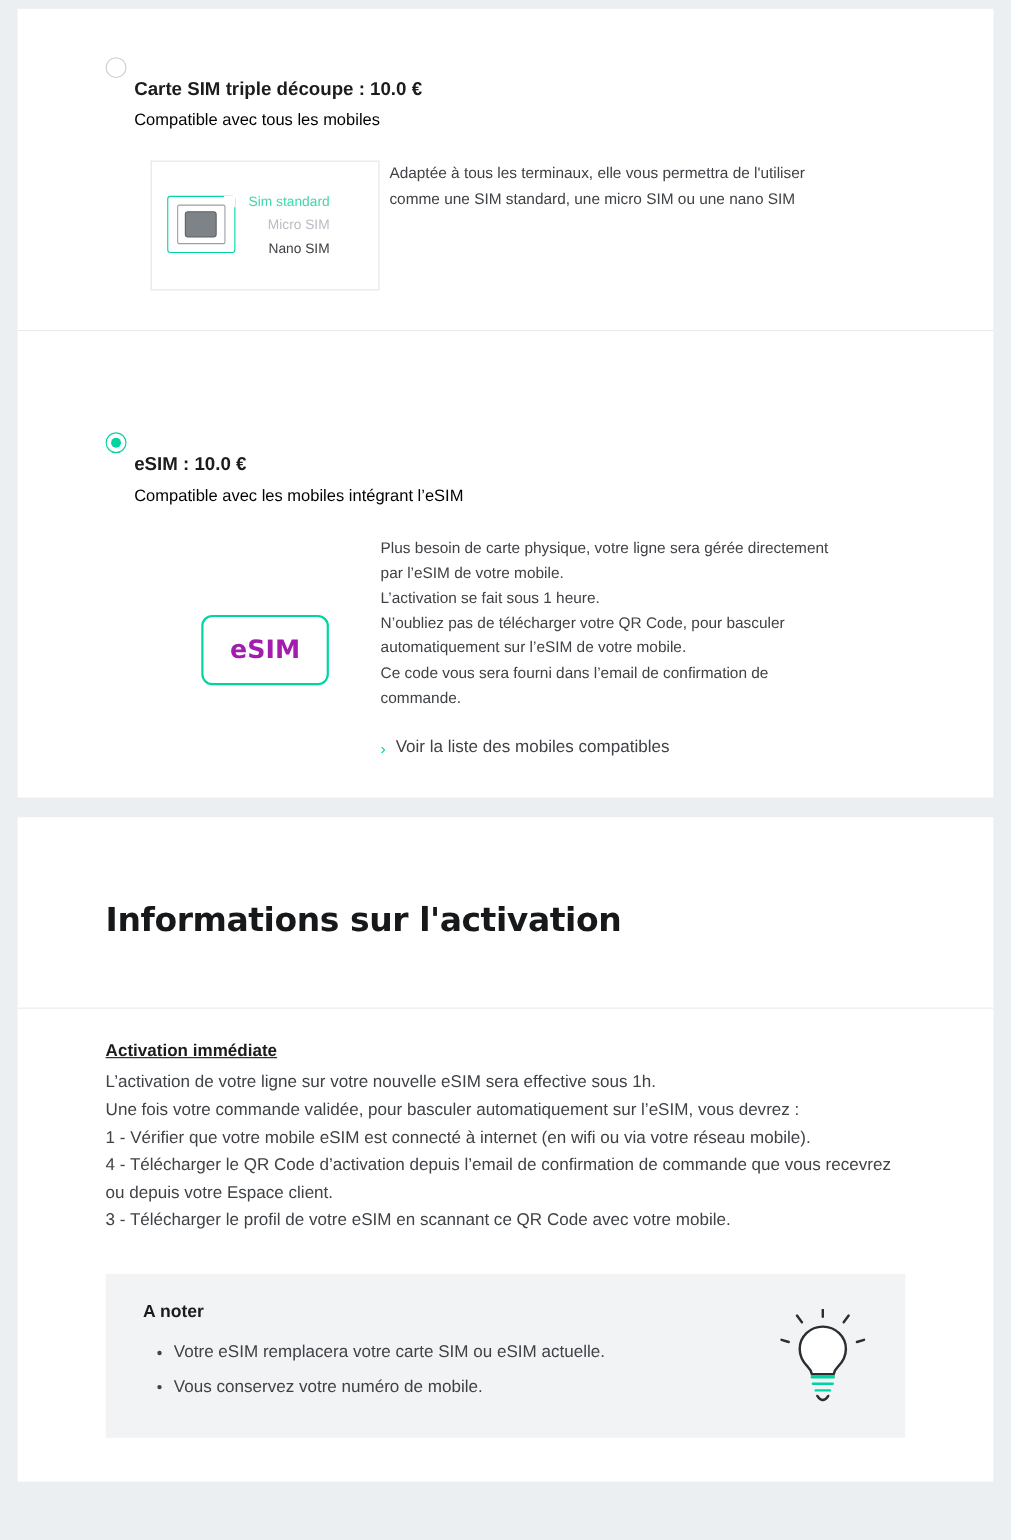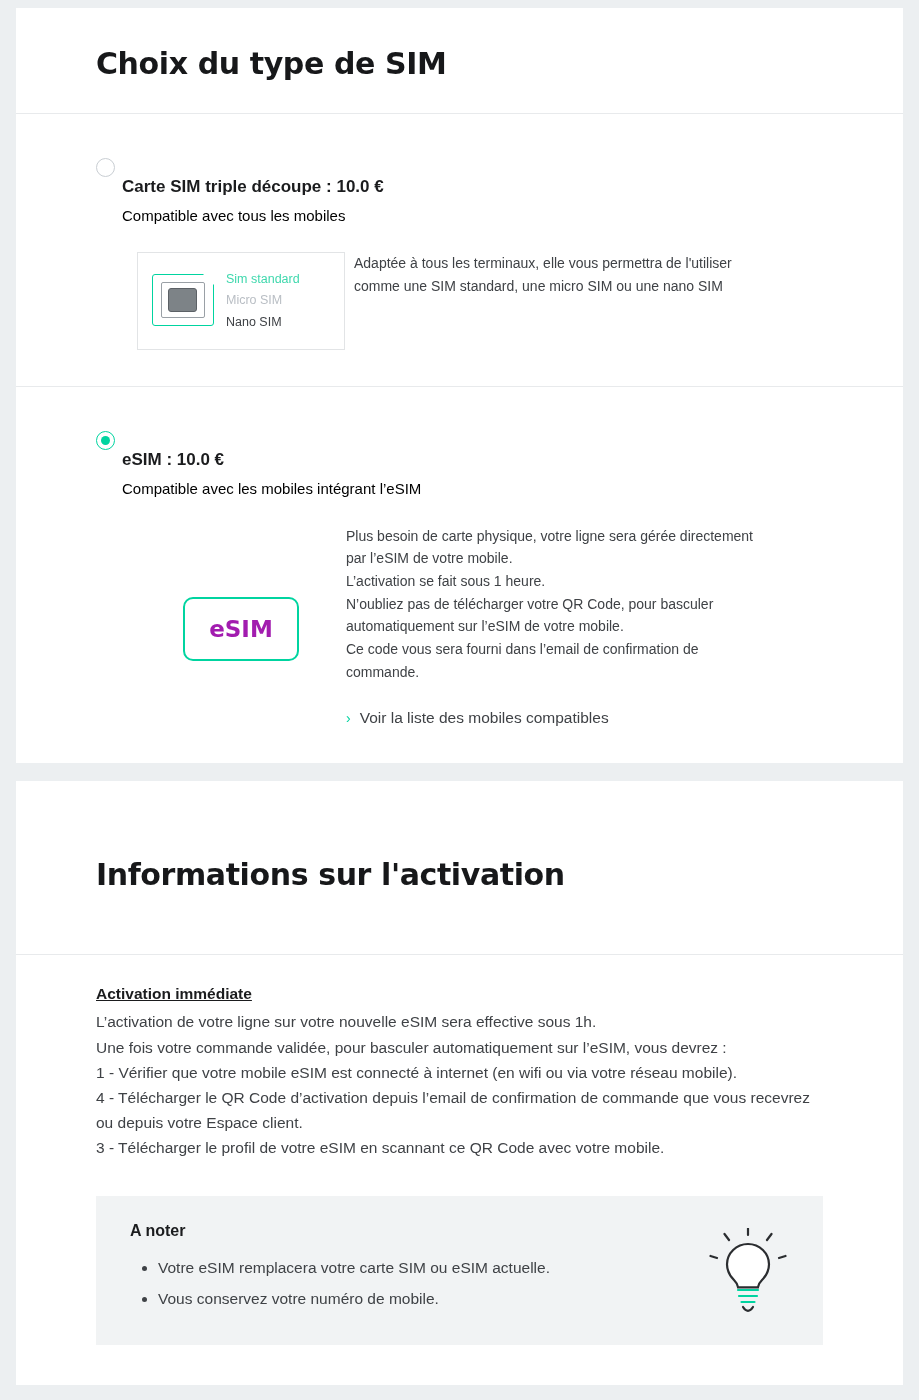--- a/index.html
+++ b/index.html
@@ -35,21 +35,21 @@
     margin: 0;
     font-family: "DejaVu Sans", "Liberation Sans", sans-serif;
   }
 
   
   .option {
     padding: 42px 80px 36px 80px;
     border-bottom: 1px solid #e8eaec;
     position: relative;
   }
-  .option:last-child { border-bottom: none; }
+  .option:last-child { border-bottom: none; margin-top: 48px; }
 
   .option-head {
     display: flex;
     align-items: flex-start;
     flex-direction: column;
   }
   .radio {
     width: 19px;
     height: 19px;
     border-radius: 50%;
@@ -103,26 +103,27 @@
     font-size: 14px;
     line-height: 1.62;
     color: #3f4246;
     padding-left: 8px;
     padding-right: 60px;
   }
 
   
   .sim-box {
     width: 208px;
-    height: 98px;
+    height: 118px;
     border: 1px solid #e2e4e6;
     background: #fff;
     display: flex;
     align-items: center;
     padding: 0 14px;
+    text-align: right;
   }
   .sim-graphic {
     width: 62px;
     height: 54px;
     position: relative;
     flex: 0 0 auto;
   }
   .sim-outer {
     position: absolute;
     left: 0; top: 0;
@@ -247,23 +248,20 @@
     justify-content: center;
   }
 </style>
 </head>
 <body>
 
 <div class="page">
 
   <section class="card">
 
-    <div class="card-header">
-      <h1 class="card-title">Choix du type de SIM</h1>
-    </div>
 
     <div class="option">
       <div class="option-head">
         <span class="radio"></span>
         <div class="option-titles">
           <div class="option-title">Carte SIM triple découpe : 10.0 €</div>
           <div class="option-sub">Compatible avec tous les mobiles</div>
         </div>
       </div>
 

